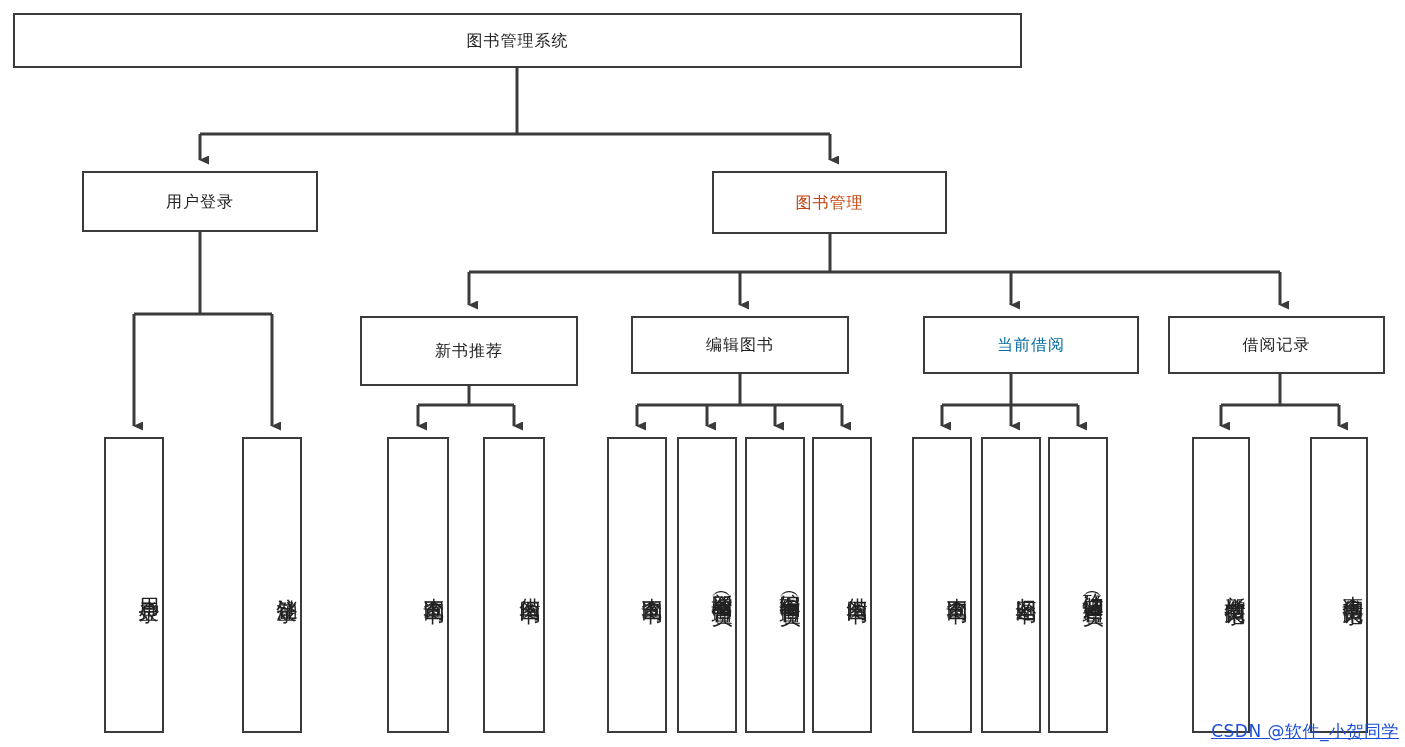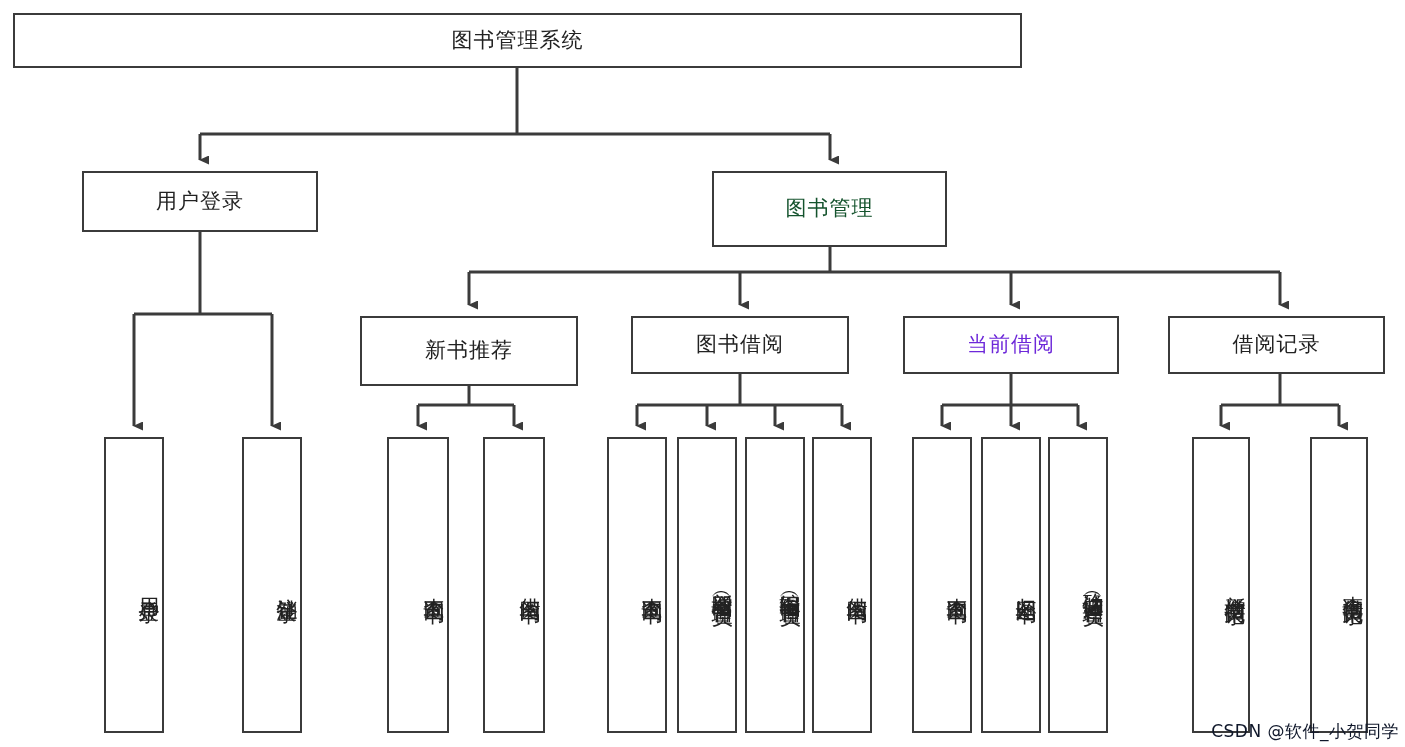--- a/index.html
+++ b/index.html
@@ -32,21 +32,21 @@
     box-sizing: border-box;
     background: #ffffff;
     border: 2px solid #3b3b3b;
     display: flex;
     align-items: center;
     justify-content: center;
     color: #222222;
     overflow: hidden;
   }
   .node.horiz {
-    font-size: 21px;
+    font-size: 16px;
     letter-spacing: 1px;
     line-height: 1.1;
   }
   .node.vert {
     writing-mode: vertical-rl;
     text-orientation: upright;
     font-size: 21px;
     line-height: 1.25;
     letter-spacing: 2px;
     padding: 6px 0;
@@ -128,31 +128,31 @@
     </g>
   </svg>
 
   <div class="node horiz" id="node-root" style="left: 13px; top: 13px; width: 1009px; height: 55px; border-color: rgb(59, 59, 59); background: rgb(255, 255, 255); color: rgb(34, 34, 34);">
     <span class="label">图书管理系统</span>
   </div>
 
   <div class="node horiz" id="node-l2-0" style="left: 82px; top: 171px; width: 236px; height: 61px; border-color: rgb(59, 59, 59); background: rgb(255, 255, 255); color: rgb(34, 34, 34);">
     <span class="label">用户登录</span>
   </div>
-  <div class="node horiz" id="node-l2-1" style="left: 712px; top: 171px; width: 235px; height: 76px; border-color: rgb(59, 59, 59); background: rgb(255, 255, 255); color: #14532d;">
+  <div class="node horiz" id="node-l2-1" style="left: 712px; top: 171px; width: 235px; height: 63px; border-color: rgb(59, 59, 59); background: rgb(255, 255, 255); color: #c2410c;">
     <span class="label">图书管理</span>
   </div>
 
   <div class="node horiz" id="node-l3-0" style="left: 360px; top: 316px; width: 218px; height: 70px; border-color: rgb(59, 59, 59); background: rgb(255, 255, 255); color: rgb(34, 34, 34);">
     <span class="label">新书推荐</span>
   </div>
   <div class="node horiz" id="node-l3-1" style="left: 631px; top: 316px; width: 218px; height: 58px; border-color: rgb(59, 59, 59); background: rgb(255, 255, 255); color: rgb(34, 34, 34);">
-    <span class="label">图书借阅</span>
+    <span class="label">编辑图书</span>
   </div>
-  <div class="node horiz" id="node-l3-2" style="left: 903px; top: 316px; width: 216px; height: 58px; border-color: rgb(59, 59, 59); background: rgb(255, 255, 255); color: #6d28d9;">
+  <div class="node horiz" id="node-l3-2" style="left: 923px; top: 316px; width: 216px; height: 58px; border-color: rgb(59, 59, 59); background: rgb(255, 255, 255); color: #0369a1;">
     <span class="label">当前借阅</span>
   </div>
   <div class="node horiz" id="node-l3-3" style="left: 1168px; top: 316px; width: 217px; height: 58px; border-color: rgb(59, 59, 59); background: rgb(255, 255, 255); color: rgb(34, 34, 34);">
     <span class="label">借阅记录</span>
   </div>
 
   <div class="node vert" id="node-leaf-0" style="left: 104px; top: 437px; width: 60px; height: 296px; border-color: rgb(59, 59, 59); background: rgb(255, 255, 255); color: rgb(34, 34, 34);">
     <span class="label">用户登录</span>
   </div>
   <div class="node vert" id="node-leaf-1" style="left: 242px; top: 437px; width: 60px; height: 296px; border-color: rgb(59, 59, 59); background: rgb(255, 255, 255); color: rgb(34, 34, 34);">
@@ -185,14 +185,14 @@
   <div class="node vert" id="node-leaf-10" style="left: 1048px; top: 437px; width: 60px; height: 296px; border-color: rgb(59, 59, 59); background: rgb(255, 255, 255); color: rgb(34, 34, 34);">
     <span class="label">确认归还（管理员）</span>
   </div>
   <div class="node vert" id="node-leaf-11" style="left: 1192px; top: 437px; width: 58px; height: 296px; border-color: rgb(59, 59, 59); background: rgb(255, 255, 255); color: rgb(34, 34, 34);">
     <span class="label">新增借阅记录</span>
   </div>
   <div class="node vert" id="node-leaf-12" style="left: 1310px; top: 437px; width: 58px; height: 296px; border-color: rgb(59, 59, 59); background: rgb(255, 255, 255); color: rgb(34, 34, 34);">
     <span class="label">查询借阅记录</span>
   </div>
 
-  <div id="watermark" style="color: #0f172a;">CSDN @软件_小贺同学</div>
+  <div id="watermark" style="color: #1d4ed8; text-decoration: underline;">CSDN @软件_小贺同学</div>
 </div>
 
 </body></html>

